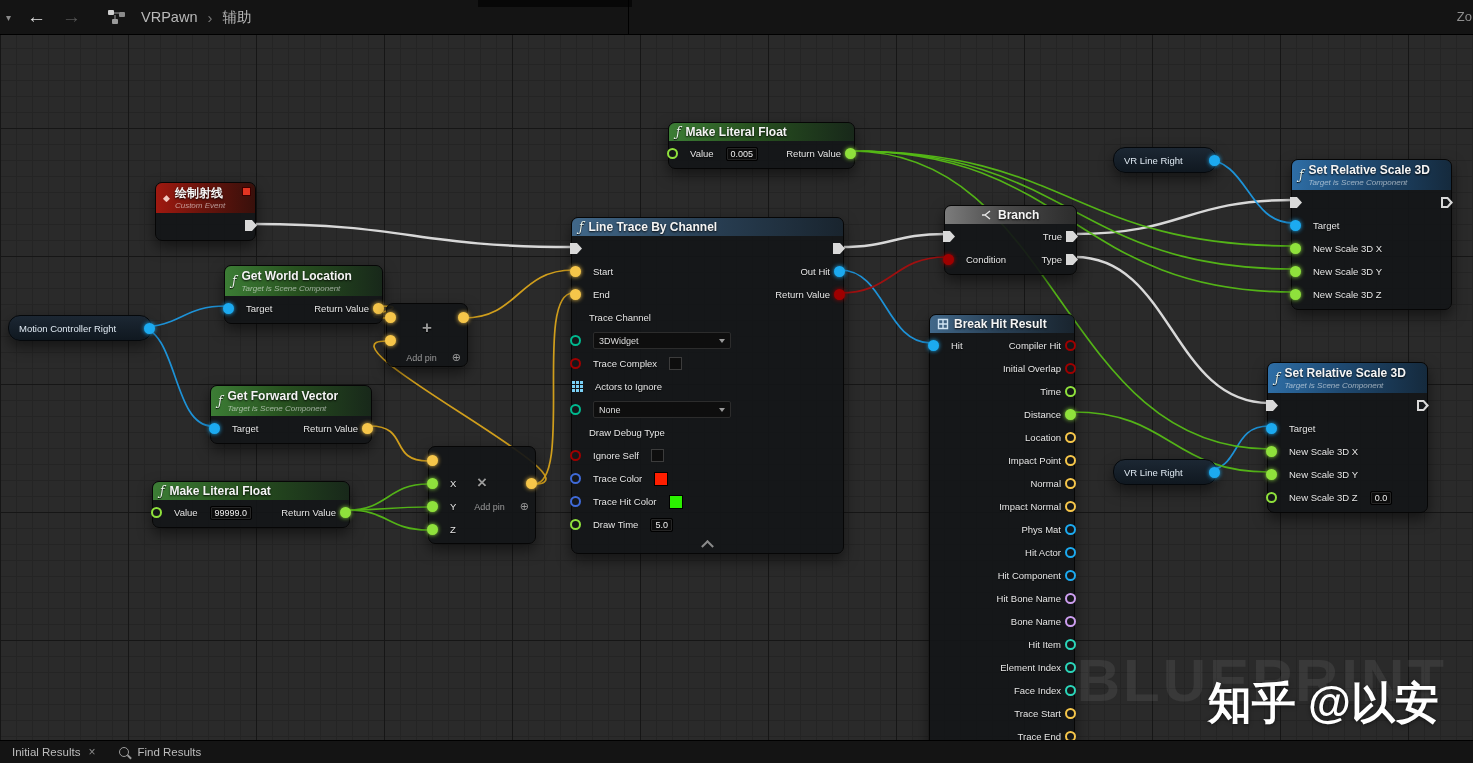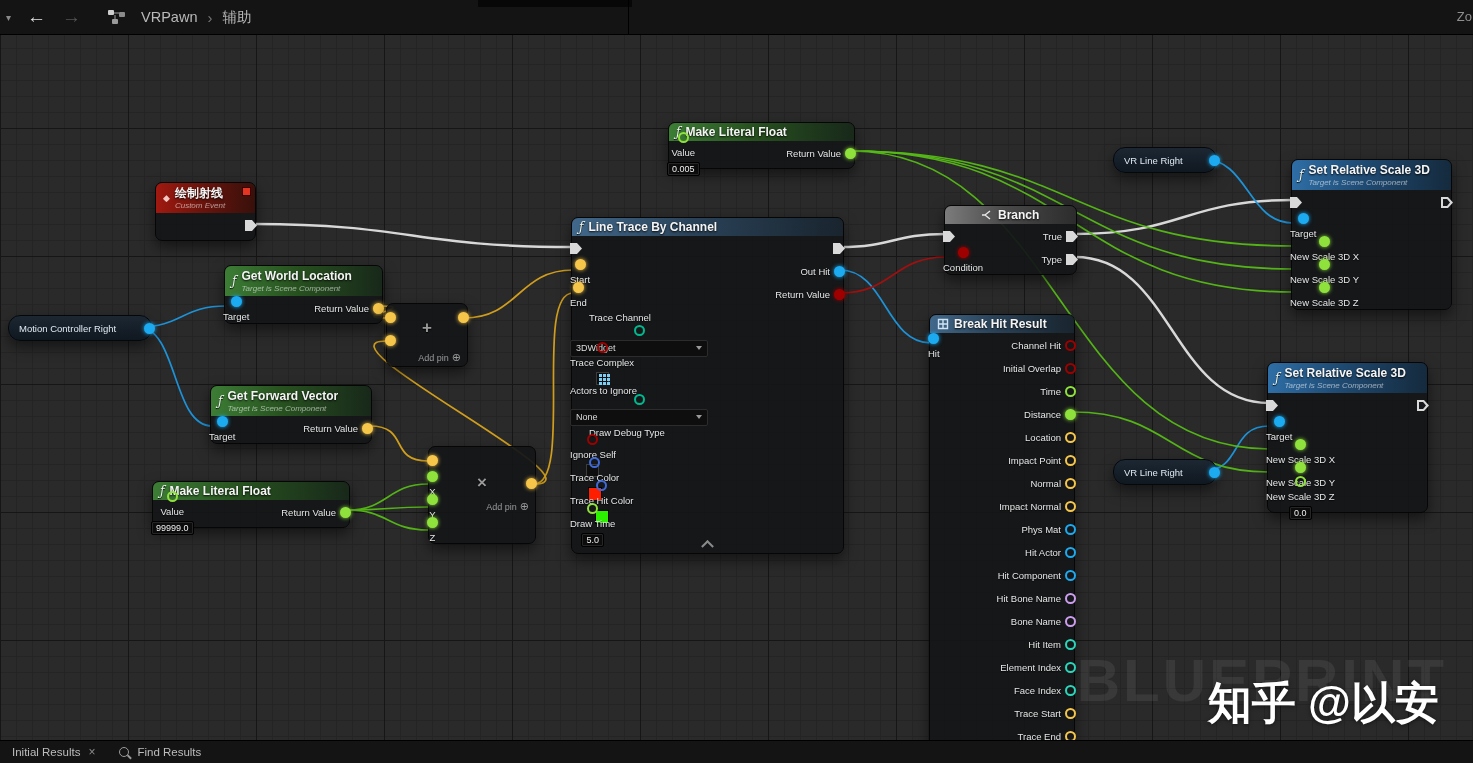--- a/index.html
+++ b/index.html
@@ -35,21 +35,21 @@
   .node-title{font-size:12px;font-weight:bold;color:#f4f4f4;line-height:1.2;
     text-shadow:0 1px 2px rgba(0,0,0,0.9);white-space:nowrap;}
   .node-sub{font-size:8px;font-style:italic;color:rgba(255,255,255,0.55);line-height:1.15;white-space:nowrap;}
   .fn-icon{font-size:12px;font-style:italic;font-family:"DejaVu Serif","Liberation Serif",serif;
     color:#eef6ee;text-shadow:0 1px 1px #000;flex:none;}
   .ev-icon{font-size:9px;color:#f2c9c2;flex:none;}
   .ev-badge{position:absolute;top:4px;right:4px;width:7px;height:7px;background:#e23522;border:1px solid #3a0000;}
   .node-body{padding:1px 0 3px;position:relative;}
 
   .row{display:flex;justify-content:space-between;align-items:center;height:23px;padding:0 5px;}
-  .cl{display:flex;align-items:center;gap:4px;margin-left:-7px;min-width:0;flex-direction:column;}
+  .cl{display:flex;align-items:center;gap:12px;margin-left:-7px;min-width:0;}
   .cr{display:flex;align-items:center;gap:4px;margin-right:-7px;margin-left:auto;}
   .pin-lbl{font-size:9.5px;color:#e6e6e6;white-space:nowrap;text-shadow:0 1px 1px rgba(0,0,0,0.8);}
   .lbl-indent{padding-left:12px;}
 
   .pin-dot{width:11px;height:11px;border-radius:50%;border:2px solid #999;background:transparent;
     box-sizing:border-box;flex:none;}
   .pin-exec{width:12px;height:11px;flex:none;background:#d9d9d9;position:relative;
     clip-path:polygon(0 0,58% 0,100% 50%,58% 100%,0 100%);}
   .pin-exec:not(.on)::after{content:"";position:absolute;left:2px;top:2px;right:3px;bottom:2px;
     background:#16181b;clip-path:polygon(0 0,58% 0,100% 50%,58% 100%,0 100%);}
@@ -70,21 +70,21 @@
   .collapse{height:14px;display:flex;align-items:center;justify-content:center;cursor:pointer;}
   .chev-up{width:7px;height:7px;border-left:2px solid #8b8b8b;border-top:2px solid #8b8b8b;
     transform:rotate(45deg) translate(2px,2px);}
 
   .node-variable{height:24px;display:flex;align-items:center;padding:0 2px 0 10px;
     border-radius:12px;background:linear-gradient(180deg,#1c2733,#101820);border:1px solid #05080b;}
   .var-label{font-size:9.5px;color:#dfe9f2;white-space:nowrap;flex:1;}
 
   .compact-glyph{position:absolute;left:50%;top:38%;transform:translate(-50%,-50%);
     font-size:17px;font-weight:bold;color:#9a9a9a;text-shadow:0 1px 1px #000;pointer-events:none;}
-  .addpin{position:absolute;right:6px;display:flex;align-items:center;gap:3px;
+  .addpin{position:absolute;right:6px;display:flex;align-items:center;gap:15px;
     font-size:9px;color:#9a9a9a;white-space:nowrap;}
   .addpin-icon{font-size:11px;color:#9a9a9a;}
 
   
   .topbar{position:absolute;left:0;top:0;width:100%;height:34px;background:#141414;
     border-bottom:1px solid #000;z-index:10;display:flex;align-items:center;}
   .tb-chevron{color:#8a8a8a;font-size:10px;margin-left:6px;cursor:pointer;}
   .nav-back{color:#e4e4e4;font-size:19px;font-weight:bold;margin-left:16px;cursor:pointer;}
   .nav-fwd{color:#555;font-size:19px;font-weight:bold;margin-left:16px;cursor:pointer;}
   .graph-icon{margin-left:26px;}
@@ -474,21 +474,21 @@
             <div class="node-title">Break Hit Result</div>
           </div>
         </div>
         <div class="node-body">
           <div class="row">
             <div class="cl">
               <span class="pin-dot on" style="border-color: rgb(28, 170, 240); background: rgb(28, 170, 240); box-shadow: rgb(28, 170, 240) 0px 0px 4px;"></span>
               <span class="pin-lbl">Hit</span>
             </div>
             <div class="cr">
-              <span class="pin-lbl">Channel Hit</span>
+              <span class="pin-lbl">Compiler Hit</span>
               <span class="pin-dot" style="border-color: rgb(158, 0, 0);"></span>
             </div>
           </div>
           <div class="row">
             <div class="cl"></div>
             <div class="cr">
               <span class="pin-lbl">Initial Overlap</span>
               <span class="pin-dot" style="border-color: rgb(158, 0, 0);"></span>
             </div>
           </div>

